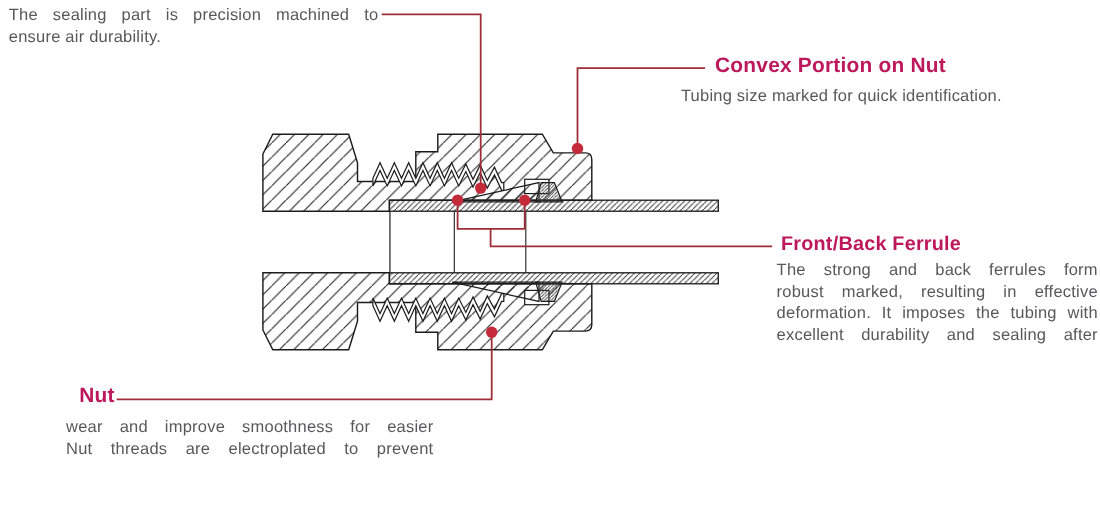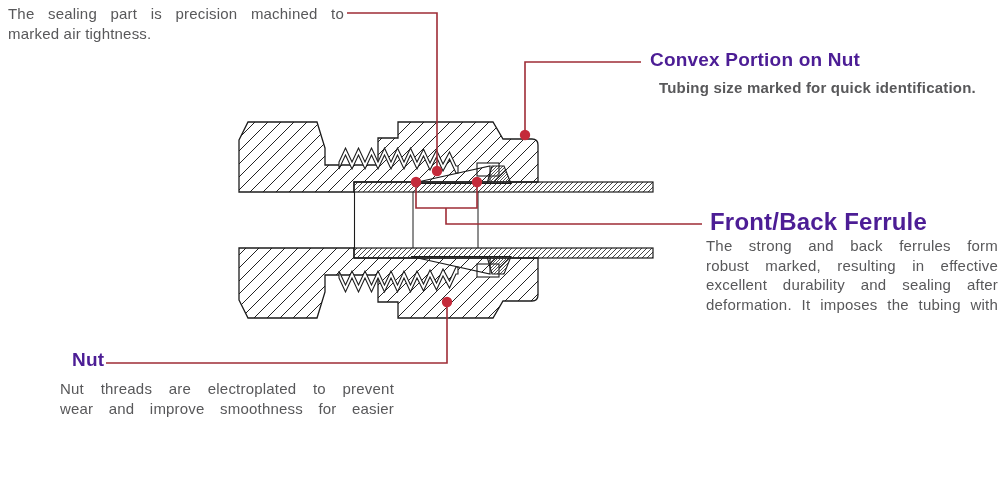--- a/index.html
+++ b/index.html
@@ -2,23 +2,23 @@
 <html><head>
 <meta charset="utf-8">
 <style>
   html,body{margin:0;padding:0;background:#ffffff;}
   body{width:1000px;height:484px;position:relative;overflow:hidden;
        font-family:"Liberation Sans",sans-serif;}
   .stage{position:absolute;left:0;top:0;width:1000px;height:448px;}
   svg.drawing{position:absolute;left:0;top:0;}
   .txt{position:absolute;color:#58585a;font-size:15px;line-height:20px;letter-spacing:.2px;}
   .txt .jl{text-align:justify;text-align-last:justify;}
-  .heading{position:absolute;color:#4c1d95;font-weight:bold;letter-spacing:.2px;white-space:nowrap;}
+  .heading{position:absolute;color:#be185d;font-weight:bold;letter-spacing:.2px;white-space:nowrap;}
   .h19{font-size:19px;line-height:22px;}
-  .h18{font-size:24px;line-height:21px;}
+  .h18{font-size:18px;line-height:21px;}
   .ferrule-body{line-height:19.5px;}
 </style>
 </head>
 <body>
 
 <div class="stage">
 
   <svg class="drawing" width="1000" height="484" viewBox="0 0 1000 484">
     <defs>
       <pattern id="hatch" patternUnits="userSpaceOnUse" width="13" height="13">
@@ -67,33 +67,33 @@
       <circle cx="437" cy="171" r="5.2"></circle>
       <circle cx="416" cy="182" r="5.2"></circle>
       <circle cx="477" cy="182" r="5.2"></circle>
       <circle cx="525" cy="135" r="5.2"></circle>
       <circle cx="447" cy="302" r="5.2"></circle>
     </g>
   </svg>
 
   <div class="txt" style="left:8px;top:4px;width:336px;">
     <div class="jl">The sealing part is precision machined to</div>
-    <div>marked air tightness.</div>
+    <div>ensure air durability.</div>
   </div>
 
   <div class="heading h19" style="left:650px;top:49px;">Convex Portion on Nut</div>
-  <div class="txt" style="left:659px;top:78px;white-space:nowrap;font-weight:bold;">Tubing size marked for quick identification.</div>
+  <div class="txt" style="left:619px;top:78px;white-space:nowrap;">Tubing size marked for quick identification.</div>
 
   <div class="heading h18" style="left:710px;top:211px;">Front/Back Ferrule</div>
   <div class="txt ferrule-body" style="left:706px;top:236px;width:292px;">
     <div class="jl">The strong and back ferrules form</div>
     <div class="jl">robust marked, resulting in effective</div>
+    <div class="jl">deformation. It imposes the tubing with</div>
     <div class="jl">excellent durability and sealing after</div>
-    <div class="jl">deformation. It imposes the tubing with</div>
   </div>
 
   <div class="heading h19" style="left:72px;top:349px;">Nut</div>
   <div class="txt" style="left:60px;top:379px;width:334px;">
+    <div class="jl">wear and improve smoothness for easier</div>
     <div class="jl">Nut threads are electroplated to prevent</div>
-    <div class="jl">wear and improve smoothness for easier</div>
   </div>
 
 </div>
 
 </body></html>

